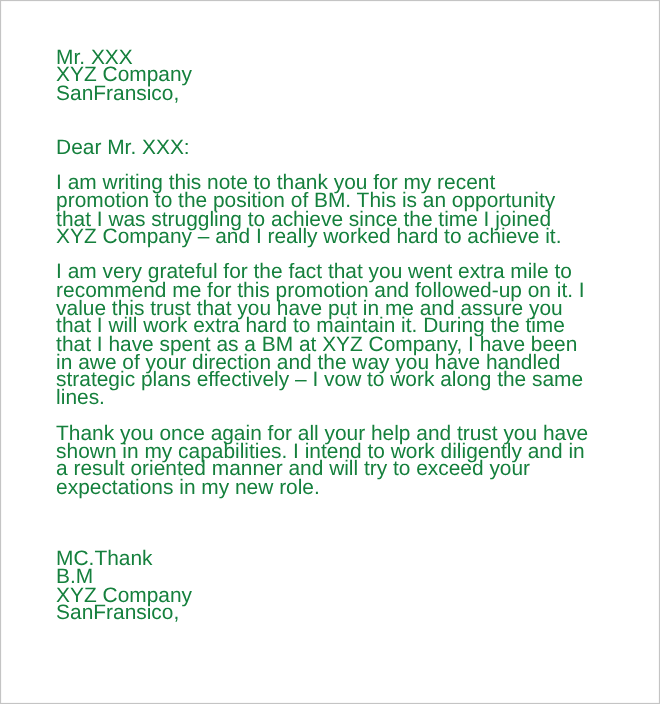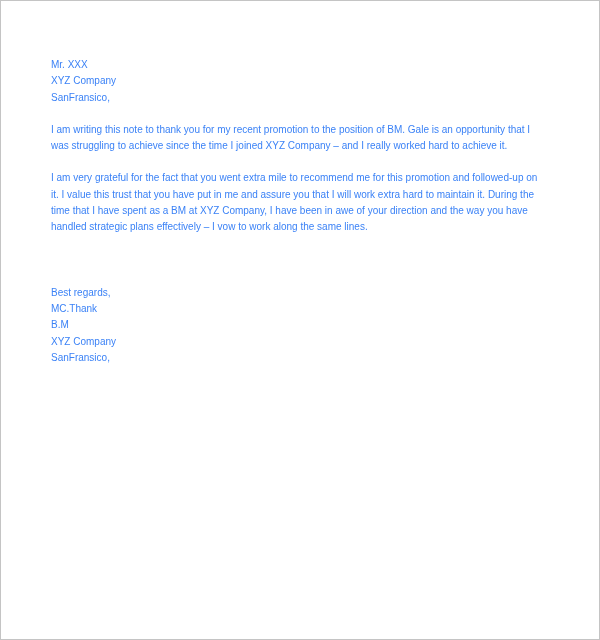--- a/index.html
+++ b/index.html
@@ -15,24 +15,24 @@
     width: 600px;
     height: 640px;
     box-sizing: border-box;
     background: #ffffff;
     border: 1px solid #c4c4c4;
     overflow: hidden;
   }
   .letter {
     position: absolute;
     left: 50px;
-    top: 56px;
+    top: 44px;
     width: 487px;
-    color: #3b82f6;
-    font-size: 10px;
+    color: #15803d;
+    font-size: 19px;
     line-height: 16.3px;
   }
   .block {
     margin: 0;
   }
   .address-block .line,
   .signature-block .line {
     display: block;
     white-space: pre;
   }
@@ -52,26 +52,27 @@
 
 <div class="page">
   <div class="letter">
 
     <div class="block address-block">
       <span class="line">Mr. XXX</span>
       <span class="line">XYZ Company</span>
       <span class="line">SanFransico,</span>
     </div>
 
+    <div class="block salutation">Dear Mr. XXX:</div>
 
-    <div class="block para">I am writing this note to thank you for my recent promotion to the position of BM. Gale is an opportunity that I was struggling to achieve since the time I joined XYZ Company – and I really worked hard to achieve it.</div>
+    <div class="block para">I am writing this note to thank you for my recent promotion to the position of BM. This is an opportunity that I was struggling to achieve since the time I joined XYZ Company – and I really worked hard to achieve it.</div>
     <div class="block para">I am very grateful for the fact that you went extra mile to recommend me for this promotion and followed-up on it. I value this trust that you have put in me and assure you that I will work extra hard to maintain it. During the time that I have spent as a BM at XYZ Company, I have been in awe of your direction and the way you have handled strategic plans effectively – I vow to work along the same lines.</div>
+    <div class="block para">Thank you once again for all your help and trust you have shown in my capabilities. I intend to work diligently and in a result oriented manner and will try to exceed your expectations in my new role.</div>
 
     <div class="block signature-block">
-      <span class="line">Best regards,</span>
       <span class="line">MC.Thank</span>
       <span class="line">B.M</span>
       <span class="line">XYZ Company</span>
       <span class="line">SanFransico,</span>
     </div>
 
   </div>
 </div>
 
 </body></html>

